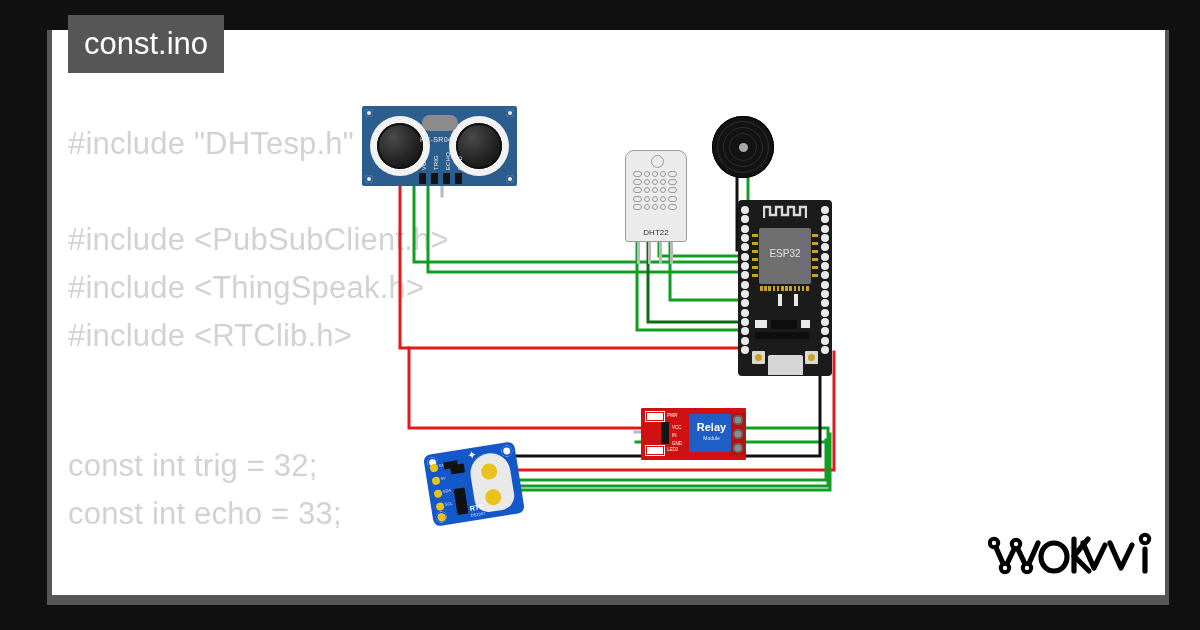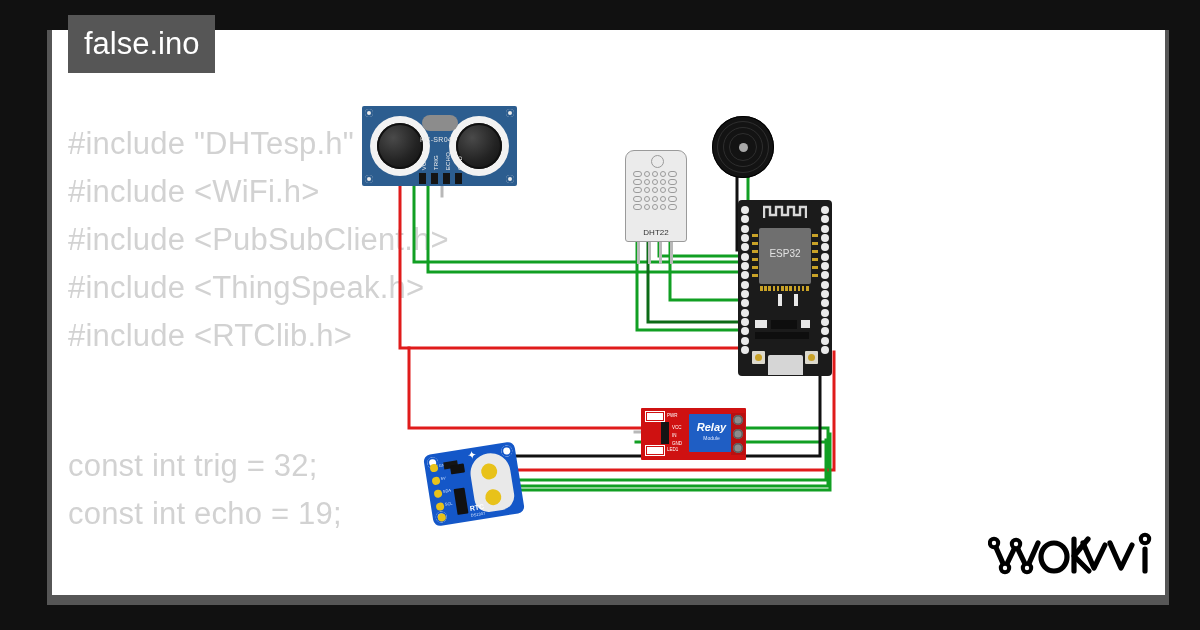--- a/index.html
+++ b/index.html
@@ -130,21 +130,21 @@
   .esp-smd { position: absolute; background: #e8e8e8; }
   .esp-smd-d { position: absolute; background: #0e0e0e; }
 
   
   #relay { left: 641px; top: 408px; width: 105px; height: 52px; }
   .rly-pcb { width: 105px; height: 52px; background: #cf1111; position: relative;
              border-radius: 1px; }
   .rly-blue { position: absolute; left: 48px; top: 6px; width: 45px; height: 38px;
               background: #1f5ec4; border-radius: 1px; }
   .rly-blue b { position: absolute; left: 0; right: 0; top: 7px; text-align: center;
-              color: #fff; font-size: 11px; font-family: "Liberation Sans", sans-serif; font-style: italic; }
+              color: #fff; font-size: 11px; font-family: "Liberation Sans", sans-serif; }
   .rly-blue i { position: absolute; left: 0; right: 0; top: 21px; text-align: center;
               color: #dfe8ff; font-size: 5px; font-style: normal;
               font-family: "Liberation Sans", sans-serif; }
   .rly-led { position: absolute; width: 18px; height: 9px; background: #fff;
              border: 1.5px solid #cf1111; outline: 1px solid #fff; }
   .rly-lbl { position: absolute; font-size: 4.5px; color: #ffffff;
              font-family: "Liberation Sans", sans-serif; }
   .rly-hdr { position: absolute; left: 20px; width: 8px; background: #141414; }
   .rly-screw { position: absolute; right: 3px; width: 10px; height: 10px; border-radius: 50%;
                background: #8c8c8c; box-shadow: inset 0 0 0 1.5px #5c5c5c; }
@@ -180,27 +180,26 @@
 </head>
 <body>
 
 <div id="stage">
 
   <div id="frame"></div>
 
   <div id="canvas">
     <div id="code">
       <div class="code-line" style="top:96px">#include "DHTesp.h"</div>
-      <div class="code-line" style="top:144px">#include &lt;WiFi.h&gt;</div>
       <div class="code-line" style="top:192px">#include &lt;PubSubClient.h&gt;</div>
       <div class="code-line" style="top:288px">#include &lt;RTClib.h&gt;</div>
       <div class="code-line" style="top:240px">#include &lt;ThingSpeak.h&gt;</div>
       <div class="code-line" style="top:336px"></div>
       <div class="code-line" style="top:418px">const int trig = 32;</div>
-      <div class="code-line" style="top:466px">const int echo = 19;</div>
+      <div class="code-line" style="top:466px">const int echo = 33;</div>
       <div class="code-line" style="top:562px">RTC_DS3231 rtc;  // Or use ... false; RTC_DS3231 rtc;</div>
     </div>
   </div>
 
   <svg class="wires" viewBox="0 0 1200 630" xmlns="http://www.w3.org/2000/svg">
     <g fill="none" stroke-width="3" stroke-linecap="square">
 
       <path d="M400 186 L400 348 L830 348" stroke="#e01b1b"></path>
 
       <path d="M414 186 L414 262 L742 262" stroke="#119f23"></path>
@@ -445,21 +444,21 @@
         <div class="rtc-ic2"></div>
         <div class="rtc-ic"></div>
         <div class="rtc-star">✦</div>
         <div class="rtc-txt">RTC</div>
         <div class="rtc-txt2">DS1307</div>
       </div>
     </div>
   </div>
 
   <div id="tab">
-    <span>false.ino</span>
+    <span>const.ino</span>
   </div>
 
   <div id="wokwi">
     <svg width="164" height="56" viewBox="0 0 164 56" xmlns="http://www.w3.org/2000/svg">
       <g fill="none" stroke="#000000" stroke-width="5.2" stroke-linecap="round" stroke-linejoin="round">
         <path d="M6 18 L17 43 L28 20 L39 43 L50 18"></path>
         <path d="M122 18 L133 43 L144 20"></path>
         <path d="M95 18 L106 43 L117 20"></path>
         <ellipse cx="66" cy="32" rx="13" ry="14"></ellipse>
         <path d="M86 14 L86 46"></path>

